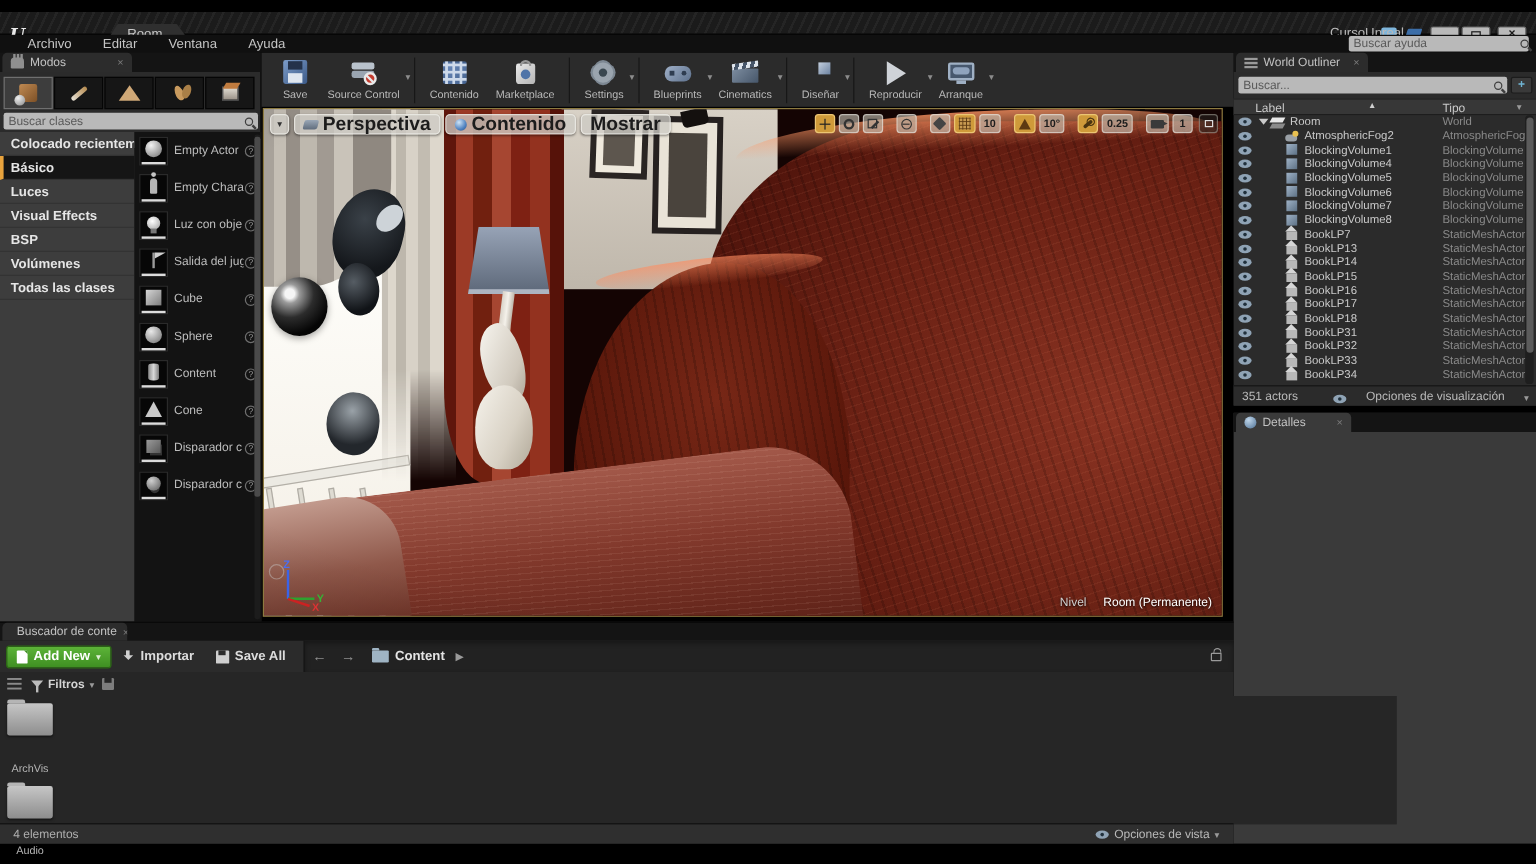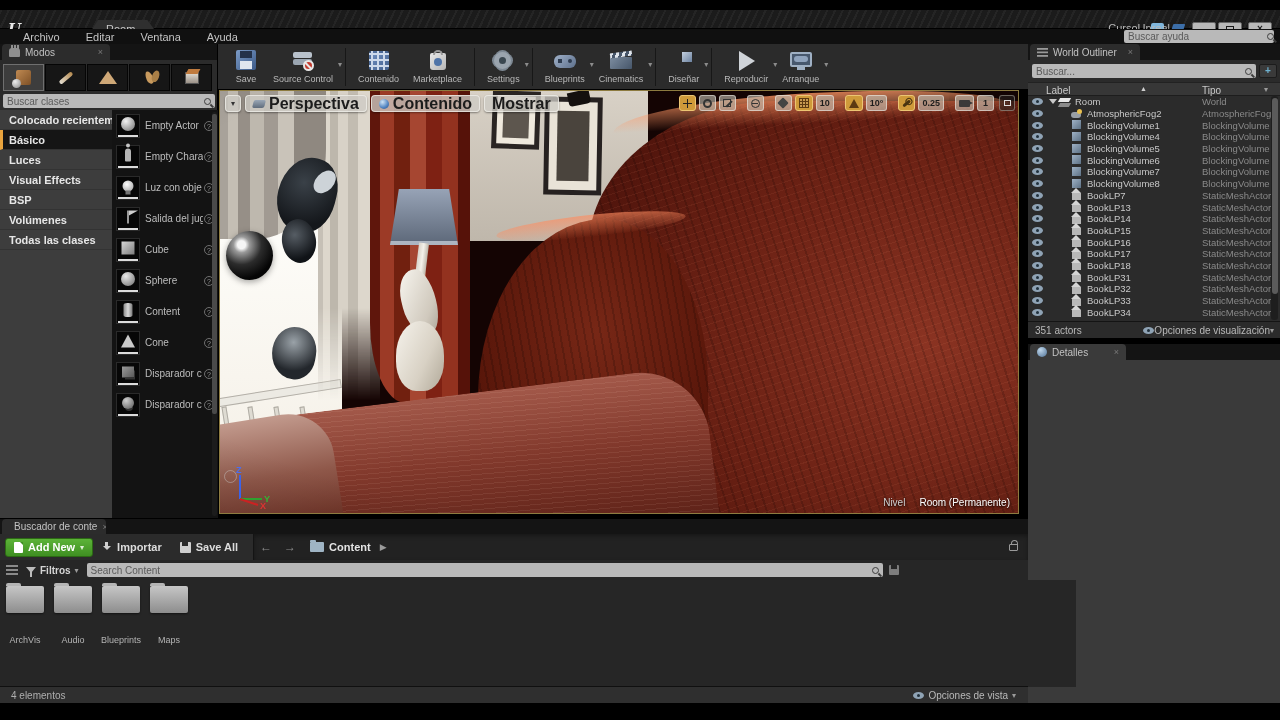--- a/index.html
+++ b/index.html
@@ -244,21 +244,21 @@
   .o-ic.fog:after { content:""; position:absolute; left:6px; top:0; width:5px; height:5px; border-radius:50%; background:#e8c050; }
   .o-ic.volume:before { content:""; position:absolute; left:1px; top:0; width:9px; height:9px; background:linear-gradient(135deg,#9fb2c6,#5d7185); border:1px solid #39novel44; }
   .o-ic.mesh:before { content:""; position:absolute; left:1px; top:3px; width:9px; height:7px; background:#b8b8b8; }
   .o-ic.mesh:after { content:""; position:absolute; left:0; top:-2px; border-left:5.5px solid transparent; border-right:5.5px solid transparent; border-bottom:5px solid #d5d5d5; }
   .o-label { color:#c9c9c9; font-size:9.5px; white-space:nowrap; }
   .o-type { position:absolute; left:174px; color:#8a8a8a; font-size:9.5px; white-space:nowrap; }
   .out-scroll { right:2px; top:52px; width:7px; height:224px; background:#1e1e1e; border-radius:3px; }
   .out-scroll i { position:absolute; left:0.5px; top:2px; width:6px; height:196px; background:#5b5b5b; border-radius:3px; display:block; }
   .out-foot { left:0; bottom:0; width:252px; height:17px; background:#2b2b2b; border-top:1px solid #141414; display:flex; align-items:center; }
   .out-foot .cnt { margin-left:7px; color:#b9b9b9; }
-  .out-foot .opts { margin-left:auto; margin-right:6px; color:#b9b9b9; display:flex; align-items:center; gap:0; }
+  .out-foot .opts { margin-left:auto; margin-right:6px; color:#b9b9b9; display:flex; align-items:flex-end; gap:16px; }
   .dd-small { font-size:8px; color:#9a9a9a; }
 
   
   #details { left:1028px; top:344px; width:252px; height:359px; background:#3a3a3a; }
   #details .tabstrip { background:#141414; }
   #details .panel-tab { background:#3a3a3a; }
   .di-tab { width:10px; height:10px; border-radius:50%; background:radial-gradient(circle at 35% 30%,#bfd6ea,#4f7296); }
 
   
   #cbrowser { left:0; top:518px; width:1028px; height:185px; background:#262626; border-top:1px solid #000; }
@@ -283,21 +283,21 @@
   .gi-lock { width:9px; height:7px; border:1.5px solid #9a9a9a; border-radius:1px; position:relative; margin-right:10px; }
   .gi-lock:before { content:""; position:absolute; left:1px; top:-5px; width:5px; height:4px; border:1.5px solid #9a9a9a; border-bottom:none; border-radius:4px 4px 0 0; }
   .cb-filterrow { left:0; top:41px; width:1028px; height:20px; display:flex; align-items:center; }
   .gi-viewtoggle { width:12px; height:10px; margin-left:6px; background-image:linear-gradient(#8a8a8a 2px, transparent 2px); background-size:12px 4px; }
   .filters { display:flex; align-items:center; gap:4px; color:#d4d4d4; font-weight:bold; font-size:10px; margin-left:8px;text-align:center; }
   .gi-funnel { width:0; height:0; border-left:5px solid transparent; border-right:5px solid transparent; border-top:6px solid #bbb; position:relative; }
   .gi-funnel:after { content:""; position:absolute; left:-1px; top:-2px; width:2px; height:6px; background:#bbb; }
   .cb-search { margin-left:8px; height:14px; flex:1; max-width:796px; }
   .gi-disk2 { width:10px; height:10px; background:#7d7d7d; border-radius:1px; margin-left:6px; position:relative; }
   .gi-disk2:after { content:""; position:absolute; left:2px; top:0; width:6px; height:3.5px; background:#262626; }
-  .cb-assets { left:0; top:61px; width:1076px; height:107px; background:#262626; display:flex; padding:6px 0 12px 6px; gap:10px; }
+  .cb-assets { left:0; top:61px; width:1164px; height:107px; background:#262626; display:flex; padding:6px 0 12px 6px; gap:10px;flex-direction:column; }
   .folder-tile { width:38px; display:flex; flex-direction:column; align-items:center; gap:22px; }
   .gi-folder { width:38px; height:27px; background:linear-gradient(180deg,#c6c6c6,#8d8d8d); border-radius:2px; position:relative; box-shadow:0 1px 2px rgba(0,0,0,.5); }
   .gi-folder:before { content:""; position:absolute; left:0; top:-3px; width:15px; height:3px; background:#b5b5b5; border-radius:2px 2px 0 0; }
   .folder-label { color:#b4b4b4; font-size:9px; }
   .cb-status { left:0; bottom:0; width:1028px; height:17px; background:#2f2f2f; border-top:1px solid #101010; display:flex; align-items:center; }
   .cb-status .cnt { margin-left:11px; color:#aeaeae; }
   .cb-status .opts { margin-left:auto; margin-right:12px; color:#b9b9b9; display:flex; align-items:center; gap:4px; }
 </style>
 </head>
 <body>
@@ -952,24 +952,20 @@
         <span class="gi-lock"></span>
       </div>
     </div>
     <div class="abs cb-filterrow">
       <span class="gi-viewtoggle"></span>
       <span class="filters">
         <span class="gi-funnel"></span>
         <span>Filtros</span>
         <span class="dd-small">▾</span>
       </span>
-      <div class="searchbox cb-search">
-        <input placeholder="Search Content" style="">
-        <span class="icon-mag"></span>
-      </div>
       <span class="gi-disk2"></span>
     </div>
     <div class="abs cb-assets">
 
         <div class="folder-tile">
           <span class="gi-folder"></span>
           <span class="folder-label">ArchVis</span>
         </div>
 
         <div class="folder-tile">

